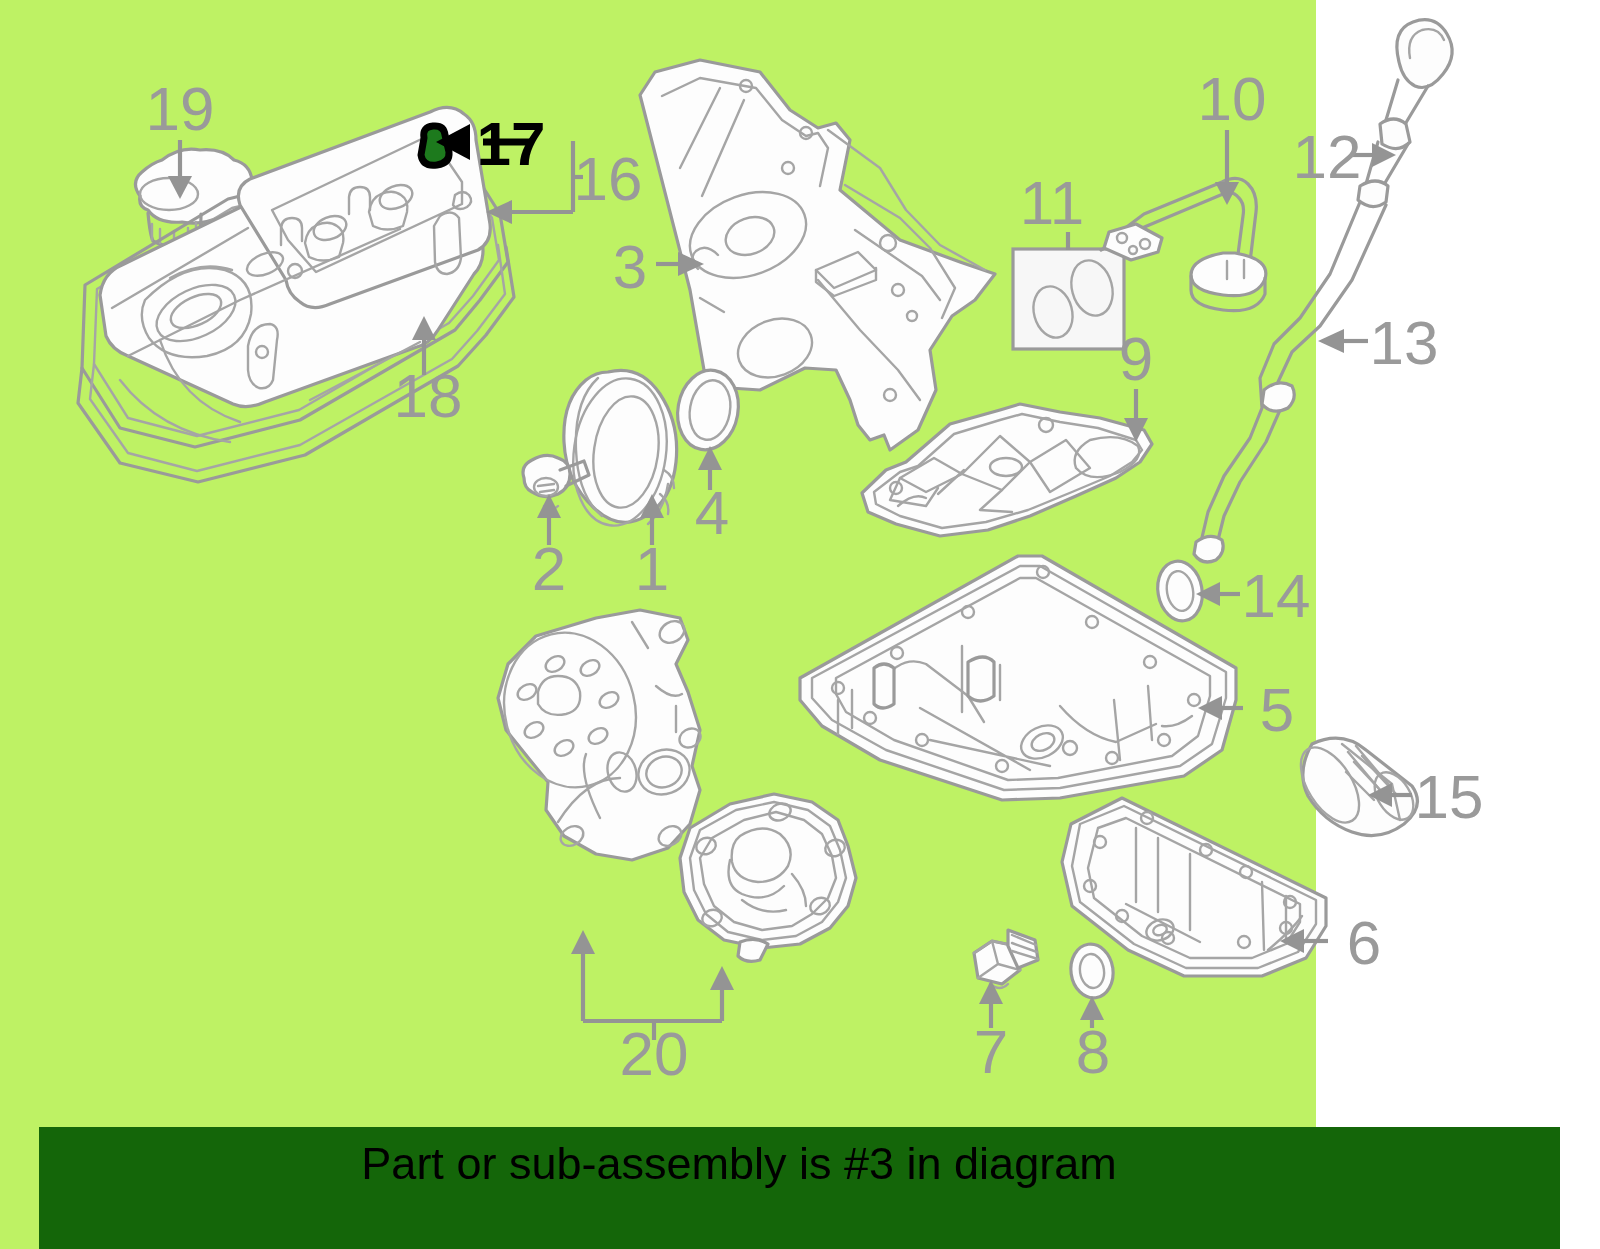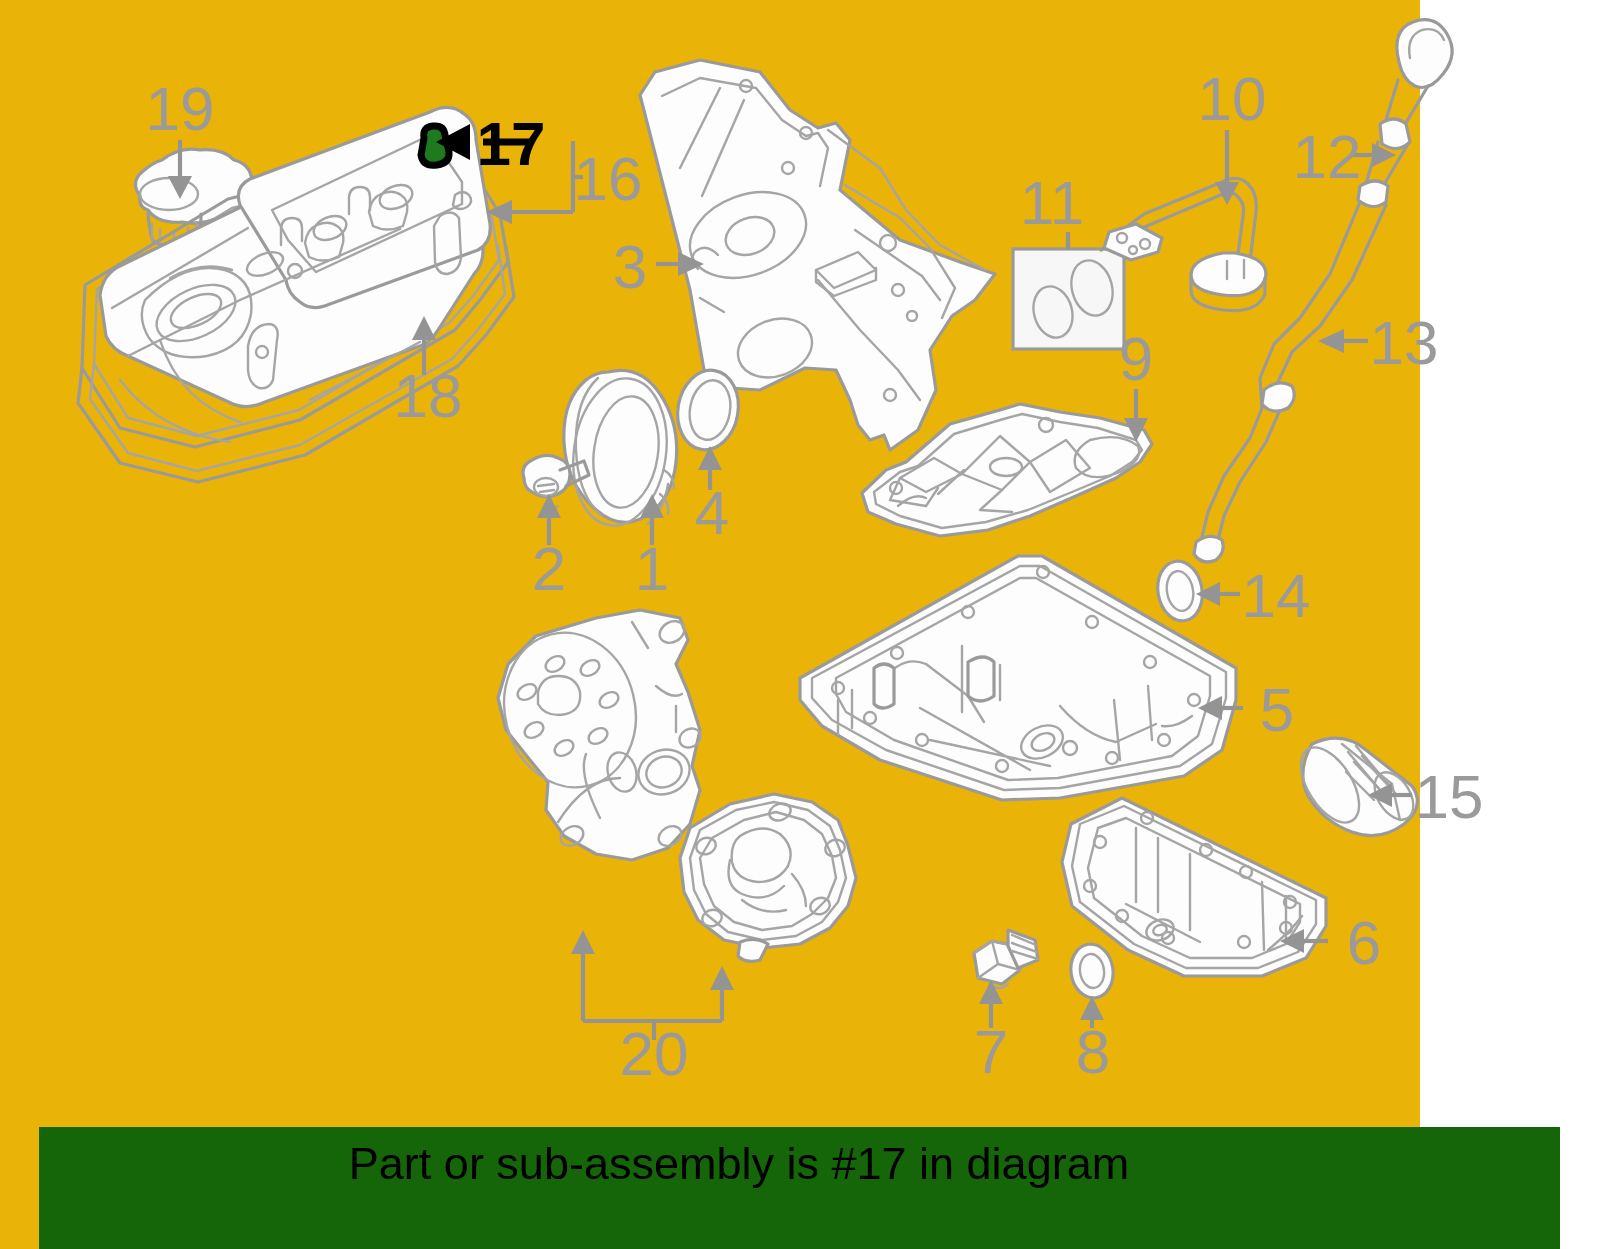--- a/index.html
+++ b/index.html
@@ -10,23 +10,23 @@
   }
   body {
     width: 1600px;
     height: 1249px;
     font-family: "Liberation Sans", sans-serif;
     overflow: hidden;
     position: relative;
   }
   #diagram-root {
     position: relative;
-    width: 1420px;
+    width: 1316px;
     height: 1249px;
-    background: #eab308;
+    background: #bef264;
   }
   svg#parts-svg {
     position: absolute;
     left: 0;
     top: 0;
     width: 1600px;
     height: 1249px;
     display: block;
   }
   .ln {
@@ -527,17 +527,17 @@
       <text class="callout-num" x="1364" y="964">6</text>
       <text class="callout-num" x="991" y="1073">7</text>
       <text class="callout-num" x="1093" y="1073">8</text>
       <text class="callout-num" x="654" y="1075">20</text>
     </g>
 
   </svg>
 
   <div id="notice-banner">
     <div class="notice-inner">
-      <span class="notice-line">Part or sub-assembly is #17 in diagram</span>
+      <span class="notice-line">Part or sub-assembly is #3 in diagram</span>
     </div>
   </div>
 
 </div>
 
 </body></html>

